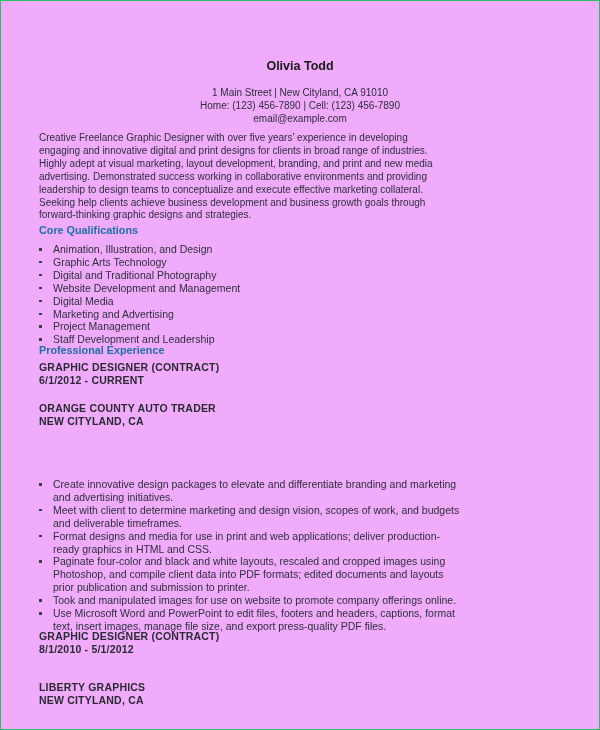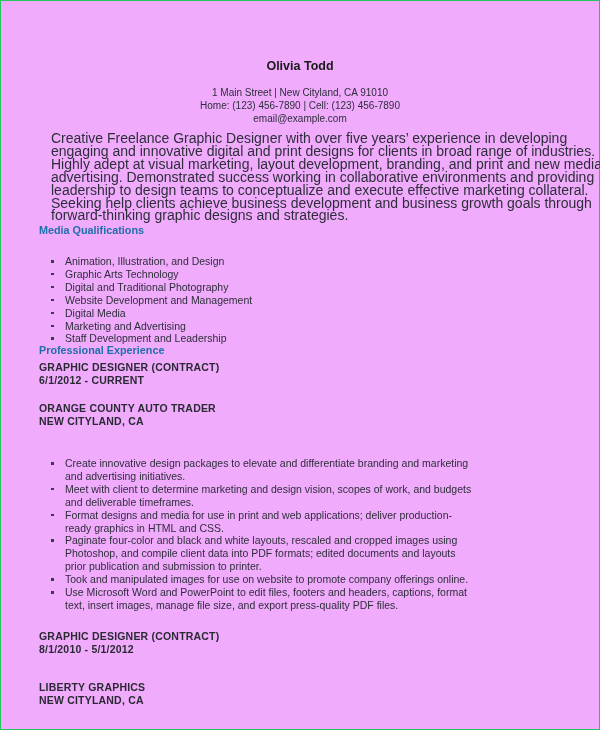--- a/index.html
+++ b/index.html
@@ -15,29 +15,29 @@
     .name {
       position: absolute; left: 0; right: 0; top: 58px;
       text-align: center; font-weight: bold; font-size: 12.5px; color: #1a1a1a;
     }
     .contact {
       position: absolute; left: 0; right: 0; top: 85px;
       text-align: center; font-size: 10px; line-height: 13px; color: #2e2e3a;
     }
     .summary {
       position: absolute; left: 38px; top: 131px; width: 540px;
-      font-size: 14px; line-height: 12.9px; color: #2e2e3a; margin-left: 12px;
+      font-size: 10px; line-height: 12.9px; color: #2e2e3a;
     }
     .summary div { white-space: nowrap; }
     .section-heading {
       position: absolute; left: 38px;
       font-weight: bold; font-size: 10.8px; color: #1f6fa8;
     }
     ul.bullets {
-      position: absolute; left: 36px; margin: 12px; padding: 0; list-style: none;
+      position: absolute; left: 36px; margin: 0; padding: 0; list-style: none;
       font-size: 10.5px; line-height: 12.9px; color: #2e2e3a;
     }
     ul.bullets li { position: relative; padding-left: 16px; white-space: nowrap; }
     ul.bullets li::before {
       content: ""; position: absolute; left: 2px; top: 5px;
       width: 2.5px; height: 2.5px; background: #3a3a4a;
     }
     .job-block {
       position: absolute; left: 38px;
       font-weight: bold; font-size: 10.5px; line-height: 13px; color: #2a2a33;
@@ -61,44 +61,45 @@
   <div class="summary">
     <div>Creative Freelance Graphic Designer with over five years’ experience in developing</div>
     <div>engaging and innovative digital and print designs for clients in broad range of industries.</div>
     <div>Highly adept at visual marketing, layout development, branding, and print and new media</div>
     <div>advertising. Demonstrated success working in collaborative environments and providing</div>
     <div>leadership to design teams to conceptualize and execute effective marketing collateral.</div>
     <div>Seeking help clients achieve business development and business growth goals through</div>
     <div>forward-thinking graphic designs and strategies.</div>
   </div>
 
-  <div class="section-heading" style="top:223px;">Media Qualifications</div>
+  <div class="section-heading" style="top:223px;">Core Qualifications</div>
 
   <ul class="bullets" style="top:242px;">
     <li>Animation, Illustration, and Design</li>
     <li>Graphic Arts Technology</li>
     <li>Digital and Traditional Photography</li>
     <li>Website Development and Management</li>
     <li>Digital Media</li>
     <li>Marketing and Advertising</li>
+    <li>Project Management</li>
     <li>Staff Development and Leadership</li>
   </ul>
 
   <div class="section-heading" style="top:343px;">Professional Experience</div>
 
   <div class="job-block" style="top:360px;">
     <div>GRAPHIC DESIGNER (CONTRACT)</div>
     <div>6/1/2012 - CURRENT</div>
   </div>
   <div class="job-block" style="top:401px;">
     <div>ORANGE COUNTY AUTO TRADER</div>
     <div>NEW CITYLAND, CA</div>
   </div>
 
-  <ul class="bullets duties" style="top:444px;">
+  <ul class="bullets duties" style="top:477px;">
     <li>
       <span class="line">Create innovative design packages to elevate and differentiate branding and marketing</span>
       <span class="line">and advertising initiatives.</span>
     </li>
     <li>
       <span class="line">Meet with client to determine marketing and design vision, scopes of work, and budgets</span>
       <span class="line">and deliverable timeframes.</span>
     </li>
     <li>
       <span class="line">Format designs and media for use in print and web applications; deliver production-</span>

